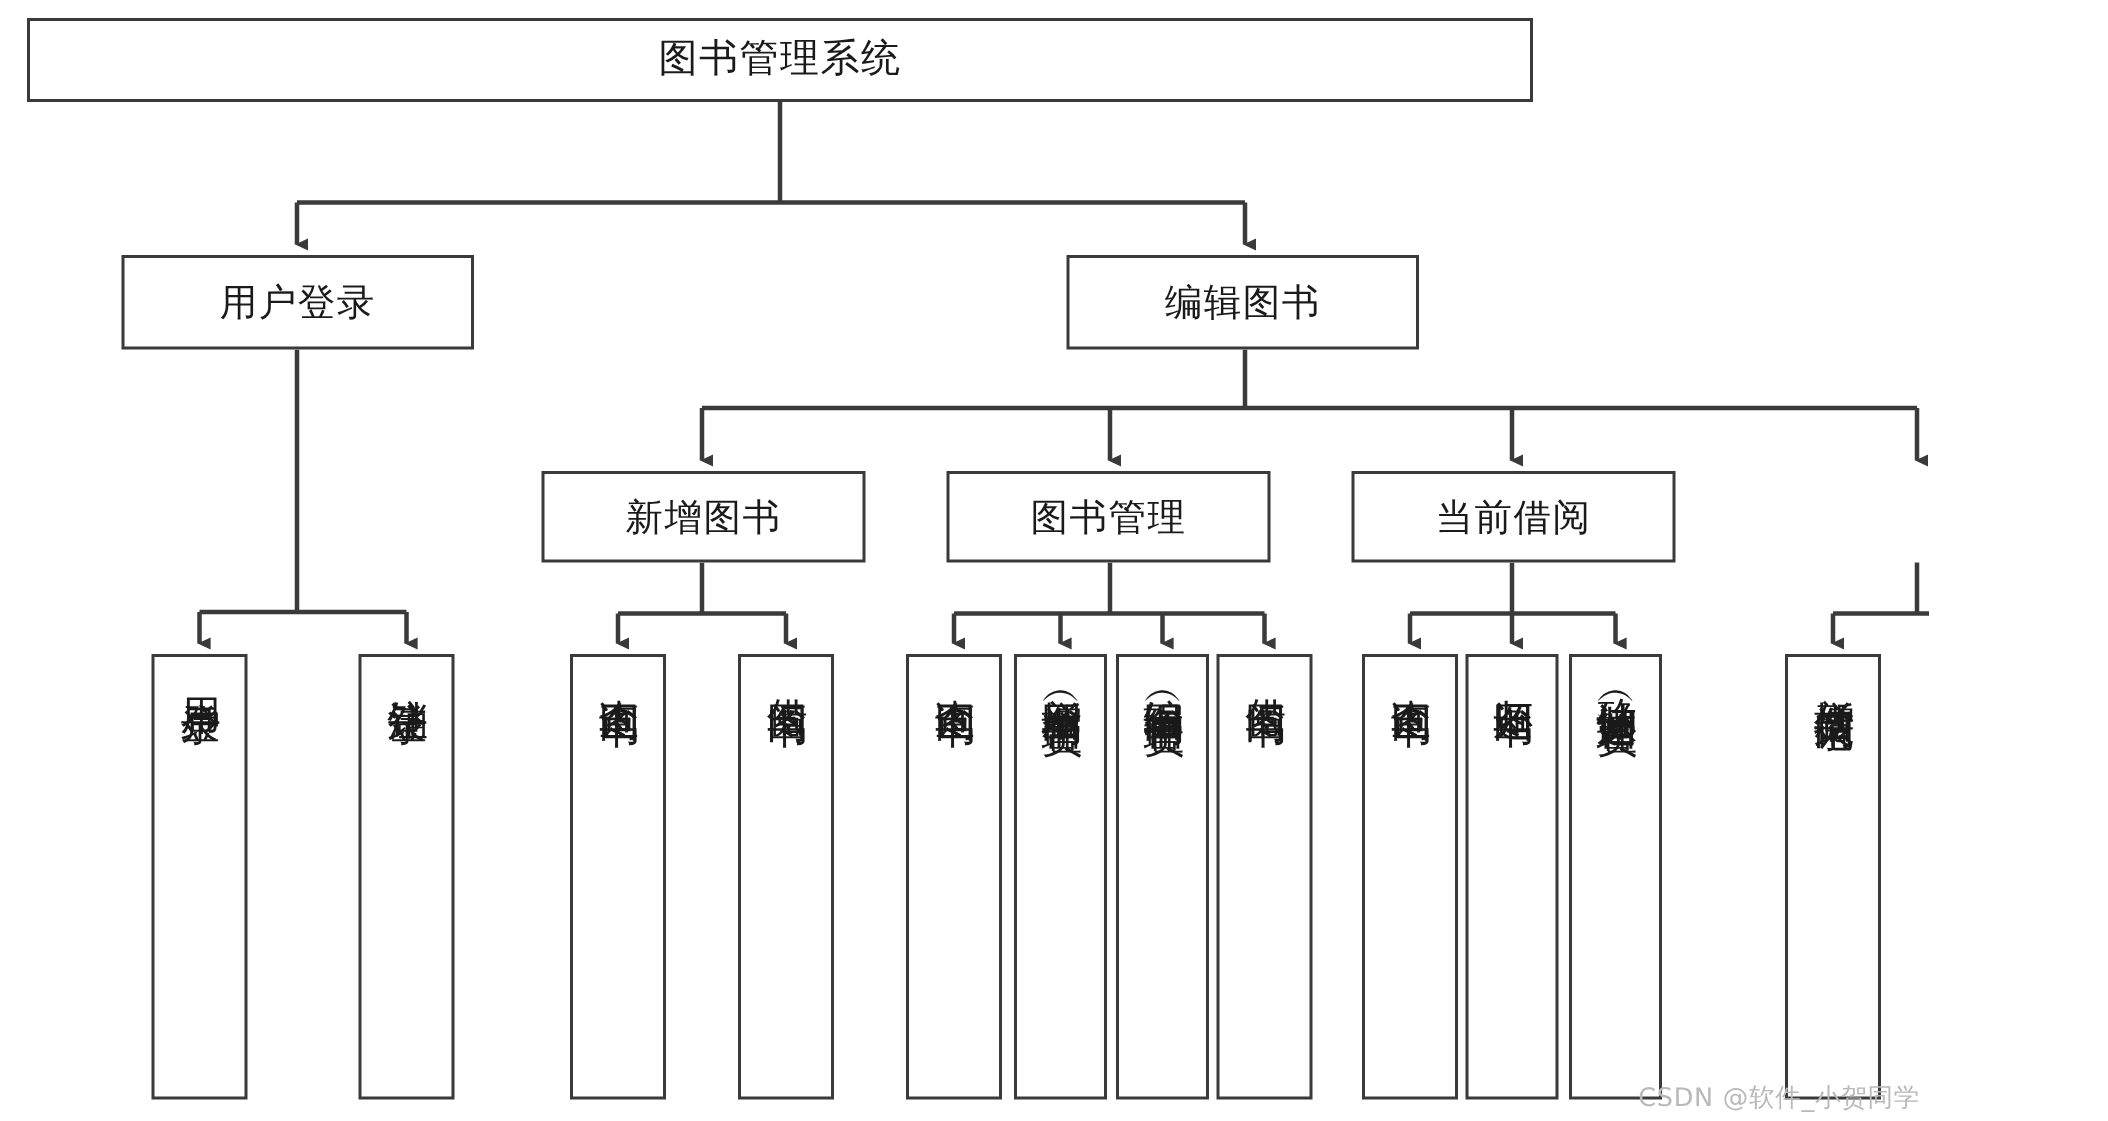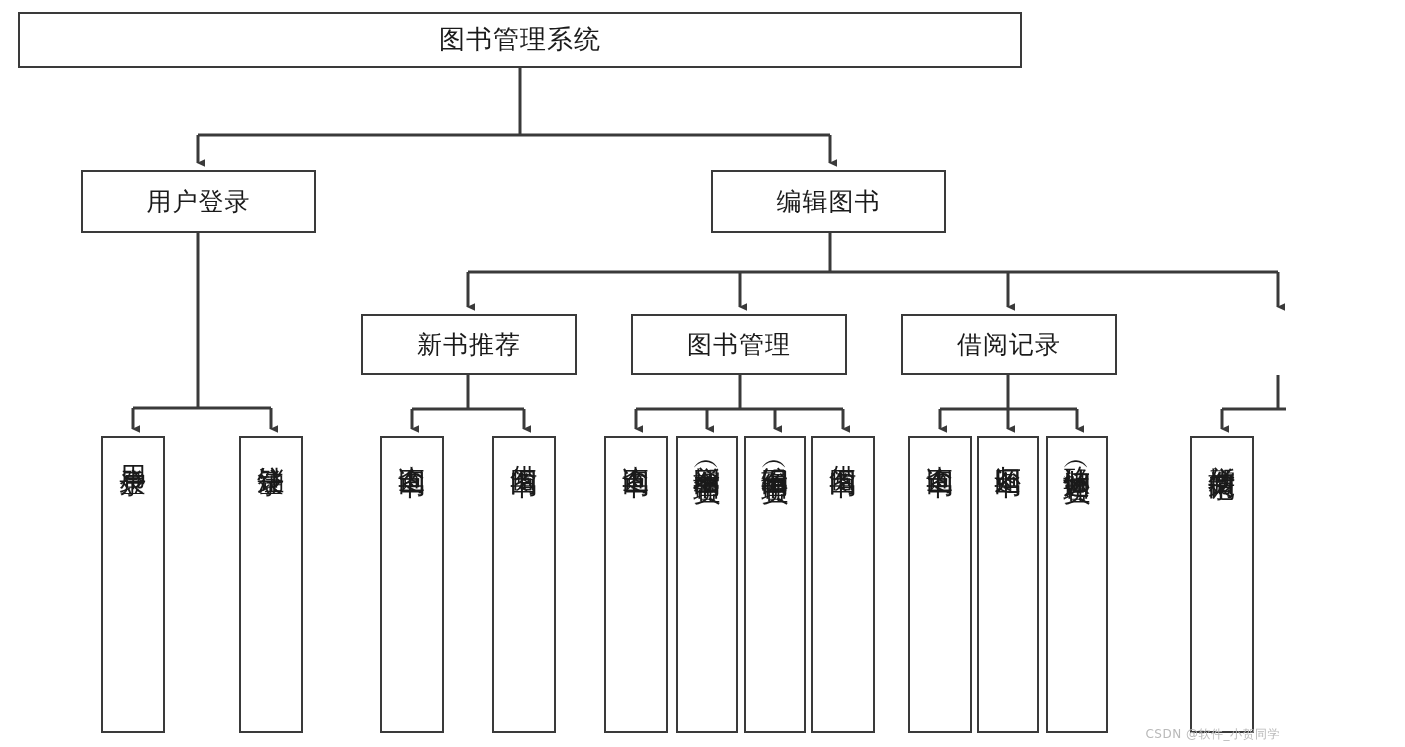--- a/index.html
+++ b/index.html
@@ -7,21 +7,21 @@
   #canvas{position:relative;width:1286px;height:747px;background:#fff;overflow:hidden;border-radius:13px;}
   #wires{position:absolute;left:0;top:0;width:1405px;height:747px;}
   .node{position:absolute;box-sizing:border-box;background:#ffffff;
         border:2.5px solid #3a3a3a;display:flex;align-items:center;justify-content:center;}
   .node .lbl{color:#1a1a1a;line-height:1.12;white-space:pre;text-align:center;}
   .node.h .lbl{font-size:25px;letter-spacing:1px;}
   .node.root .lbl{font-size:26px;letter-spacing:1px;}
   .node.leaf{padding:6px 0;align-items:flex-start;justify-content:center;}
   .node.leaf .lbl{writing-mode:vertical-rl;text-orientation:upright;
         font-size:27px;line-height:1.02;letter-spacing:2px;max-height:290px;}
-  #watermark{position:absolute;right:6px;bottom:4px;font-size:12px;color:#b9b9b9;
+  #watermark{position:absolute;right:6px;bottom:4px;font-size:17px;color:#b9b9b9;
         letter-spacing:0.5px;white-space:nowrap;}
 </style>
 </head>
 <body>
 
 <div id="canvas">
 
   <svg id="wires" viewBox="0 0 1405 747" xmlns="http://www.w3.org/2000/svg">
     <defs>
       <marker id="ah" markerWidth="9" markerHeight="9" refX="4.5" refY="7.4" orient="auto" markerUnits="userSpaceOnUse">
@@ -77,27 +77,27 @@
   </div>
 
   <div class="node h" style="left:81px;top:170px;width:235px;height:63px;">
     <span class="lbl">用户登录</span>
   </div>
   <div class="node h" style="left:711px;top:170px;width:235px;height:63px;">
     <span class="lbl">编辑图书</span>
   </div>
 
   <div class="node h" style="left:361px;top:314px;width:216px;height:61px;">
-    <span class="lbl">新书推荐</span>
+    <span class="lbl">新增图书</span>
   </div>
   <div class="node h" style="left:631px;top:314px;width:216px;height:61px;">
     <span class="lbl">图书管理</span>
   </div>
   <div class="node h" style="left:901px;top:314px;width:216px;height:61px;">
-    <span class="lbl">借阅记录</span>
+    <span class="lbl">当前借阅</span>
   </div>
 
   <div class="node leaf" style="left:101px;top:436px;width:64px;height:297px;">
     <span class="lbl">用户登录</span>
   </div>
   <div class="node leaf" style="left:239px;top:436px;width:64px;height:297px;">
     <span class="lbl">注销登录</span>
   </div>
 
   <div class="node leaf" style="left:380px;top:436px;width:64px;height:297px;">

